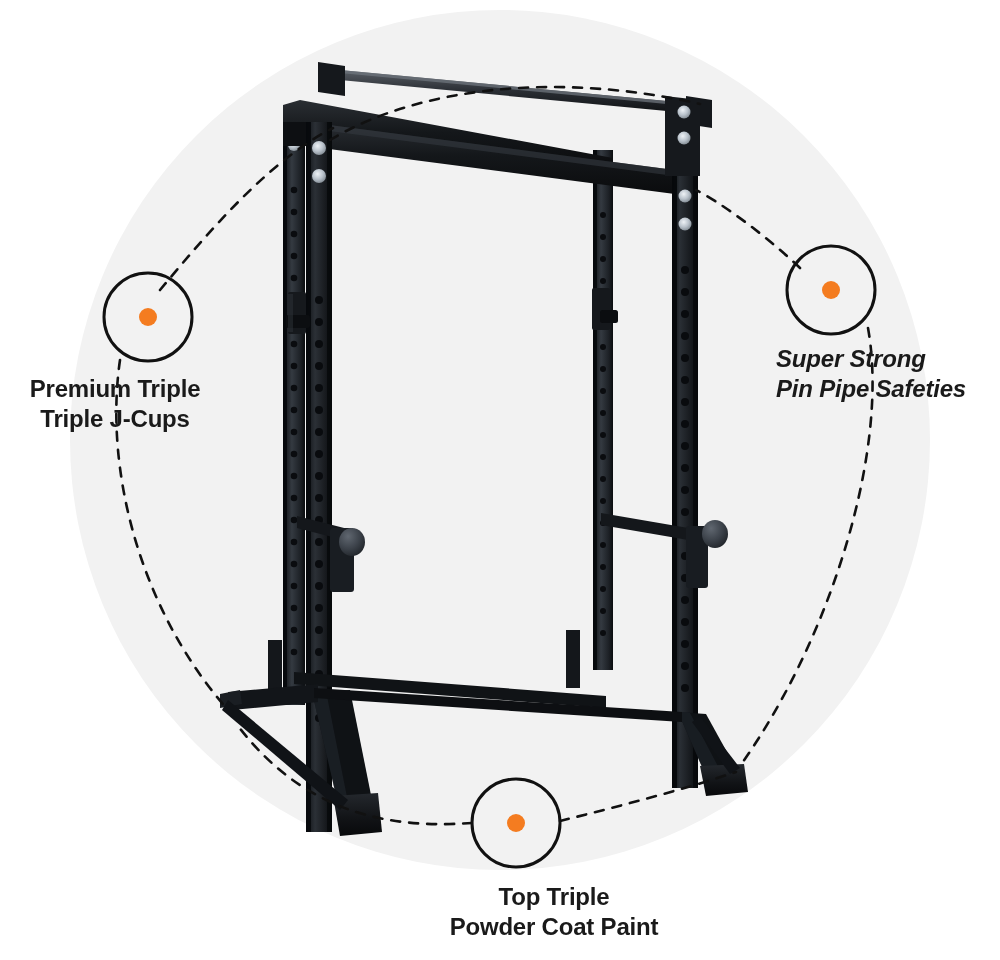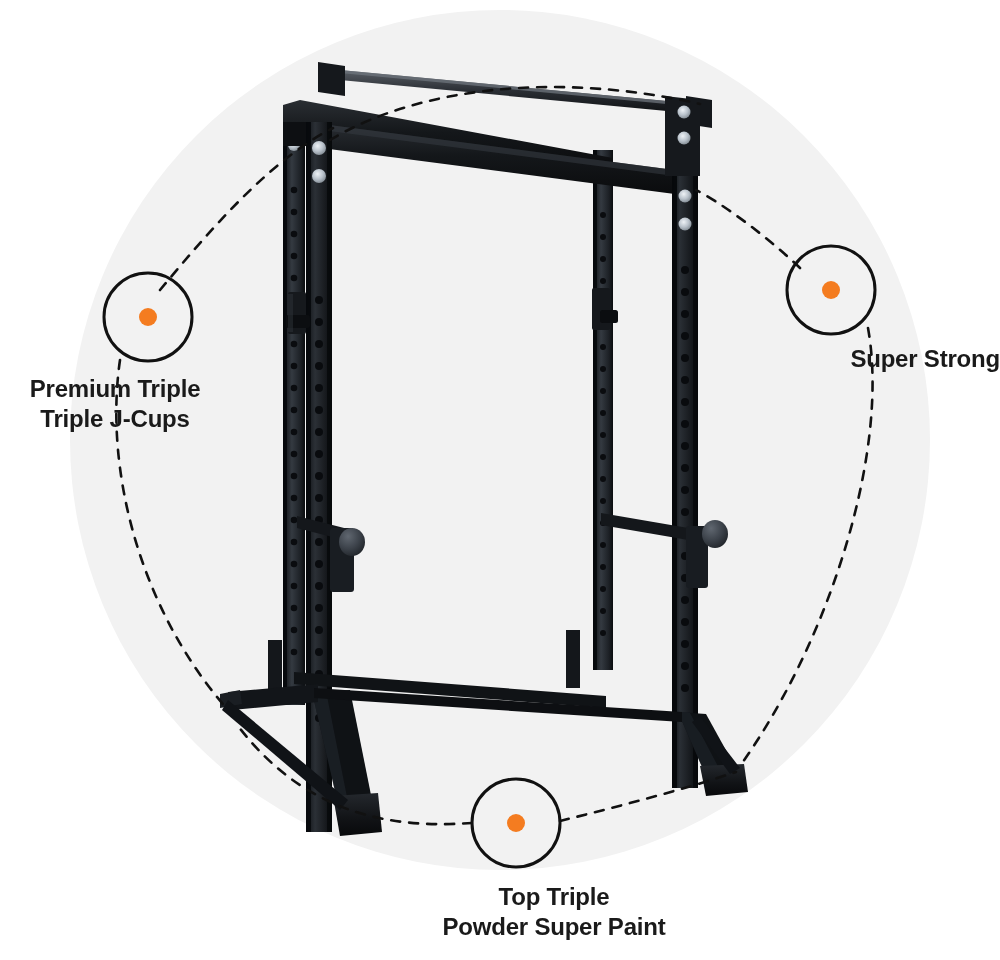--- a/index.html
+++ b/index.html
@@ -39,21 +39,22 @@
   #label-jcups {
     left: 10px;
     top: 374px;
     width: 210px;
     text-align: center;
   }
   #label-safeties {
     left: 776px;
     top: 344px;
     width: 224px;
-    text-align: right;
+    text-align: left;
+    font-style: italic;
   }
   #label-paint {
     left: 404px;
     top: 882px;
     width: 300px;
     text-align: center;
   }
   .label-line { display: block; }
 </style>
 </head>
@@ -344,20 +345,21 @@
     </g>
   </svg>
 
   <div class="callout-label" id="label-jcups">
     <span class="label-line">Premium Triple</span>
     <span class="label-line">Triple J-Cups</span>
   </div>
 
   <div class="callout-label" id="label-safeties">
     <span class="label-line">Super Strong</span>
+    <span class="label-line">Pin Pipe Safeties</span>
   </div>
 
   <div class="callout-label" id="label-paint">
     <span class="label-line">Top Triple</span>
-    <span class="label-line">Powder Super Paint</span>
+    <span class="label-line">Powder Coat Paint</span>
   </div>
 
 </div>
 
 </body></html>

